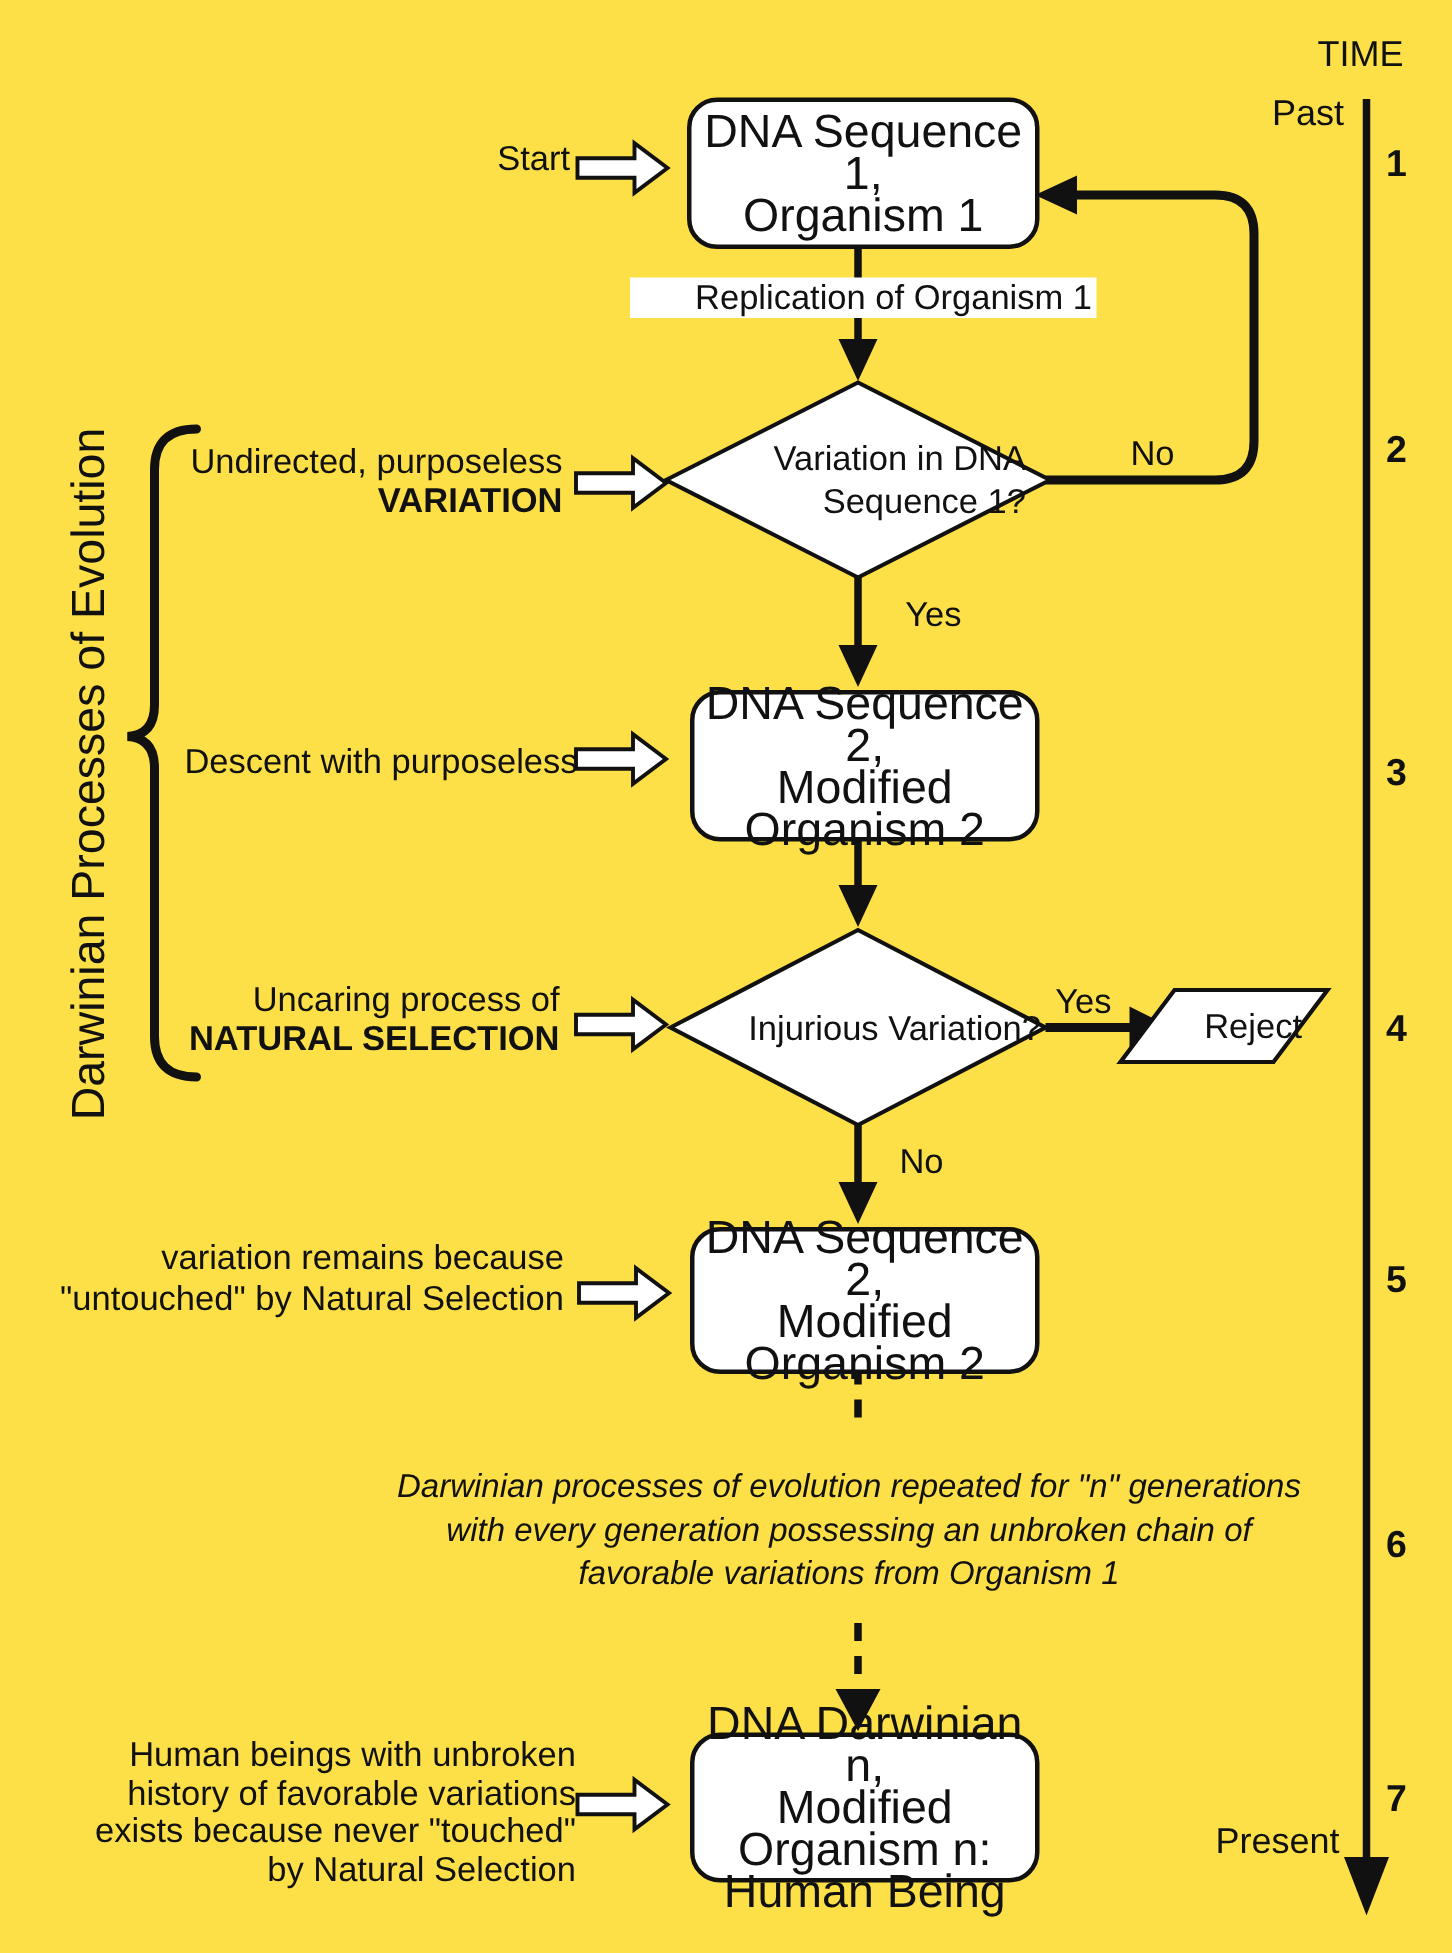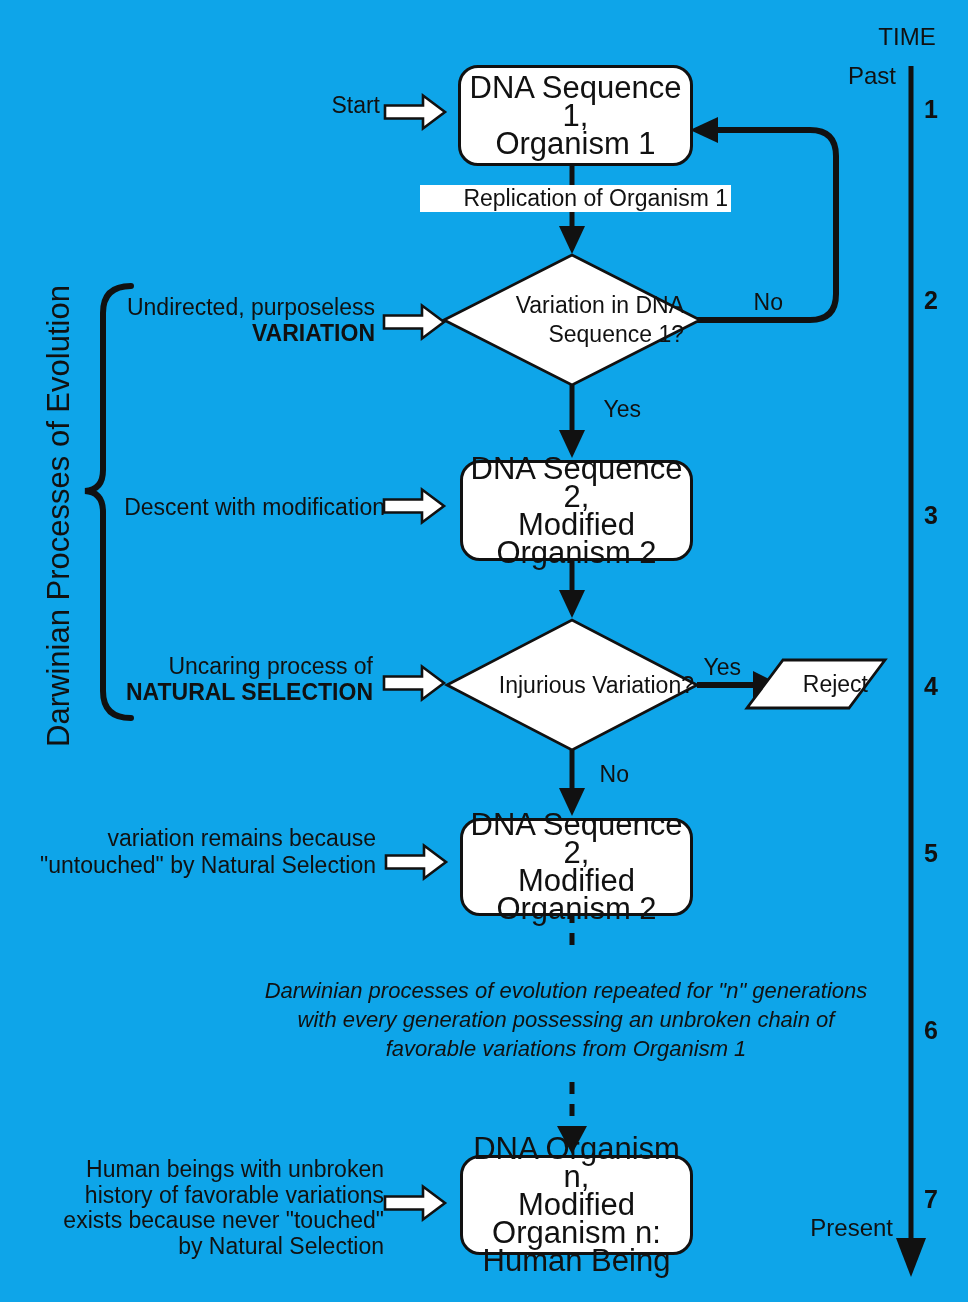--- a/index.html
+++ b/index.html
@@ -1,17 +1,17 @@
 <!DOCTYPE html>
 <html><head>
 <meta charset="utf-8">
 <style>
   html,body{margin:0;padding:0;background:#fff;}
   #canvas{
-    position:relative;width:968px;height:1302px;background:#0ea5e9;
+    position:relative;width:968px;height:1302px;background:#fde047;
     font-family:"Liberation Sans",sans-serif;color:#111;overflow:hidden;
   }
   #shapes{position:absolute;left:0;top:0;}
   .txt{position:absolute;color:#111;}
   .c{text-align:center;} .r{text-align:right;} .l{text-align:left;}
   .f23{font-size:23px;line-height:27px;text-align:right;}
   .f22{font-size:22px;line-height:29px;font-style:italic;}
   .f24{font-size:24px;line-height:26px;}
   .b{font-weight:bold;}
   .box{
@@ -122,32 +122,32 @@
     <div>Modified Organism 2</div>
   </div>
 
   <div class="txt f22 c" style="left:262px;top:976px;width:608px;">
     <div>Darwinian processes of evolution repeated for "n" generations</div>
     <div>with every generation possessing an unbroken chain of</div>
     <div>favorable variations from Organism 1</div>
   </div>
 
   <div class="box" style="left:460px;top:1155px;width:227px;height:94px;">
-    <div>DNA Organism n,</div>
+    <div>DNA Darwinian n,</div>
     <div>Modified Organism n:</div>
     <div>Human Being</div>
   </div>
 
   <div class="txt f23 r lh26" style="left:70px;top:294px;width:305px;">
     <div>Undirected, purposeless</div>
     <div class="b">VARIATION</div>
   </div>
 
   <div class="txt f23 r" style="left:80px;top:494px;width:305px;">
-    <div>Descent with modification</div>
+    <div>Descent with purposeless</div>
   </div>
 
   <div class="txt f23 r lh26" style="left:65px;top:653px;width:308px;">
     <div>Uncaring process of</div>
     <div class="b">NATURAL SELECTION</div>
   </div>
 
   <div class="txt f23 r lh27" style="left:28px;top:825px;width:348px;">
     <div>variation remains because</div>
     <div>"untouched" by Natural Selection</div>

